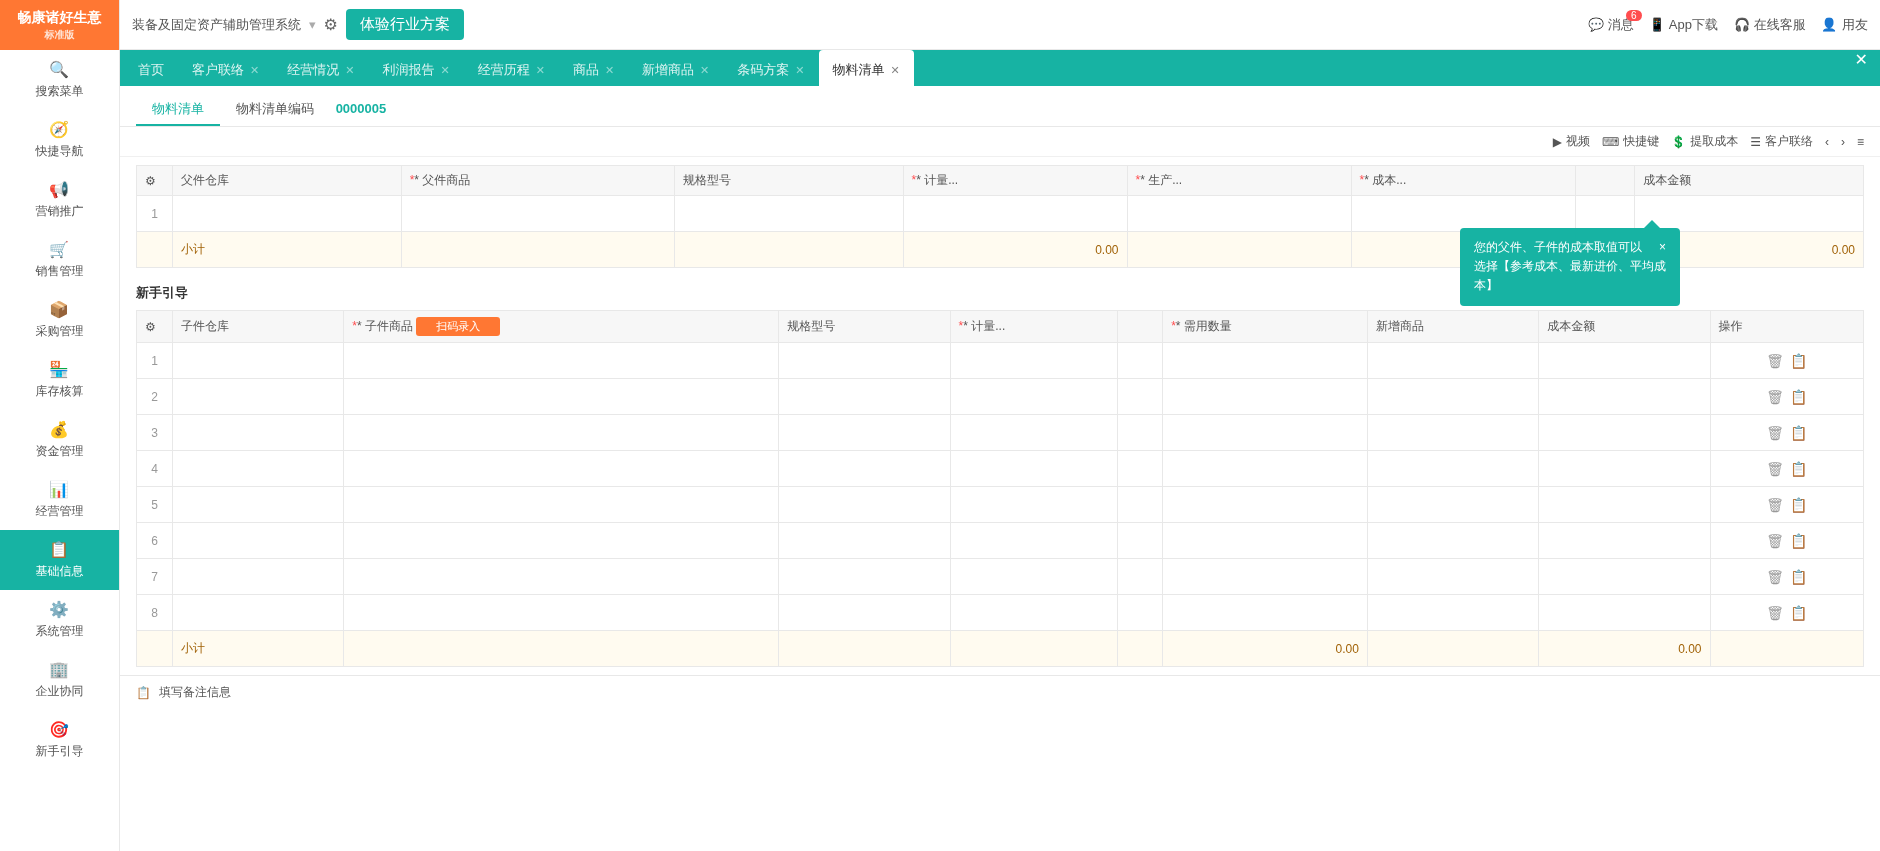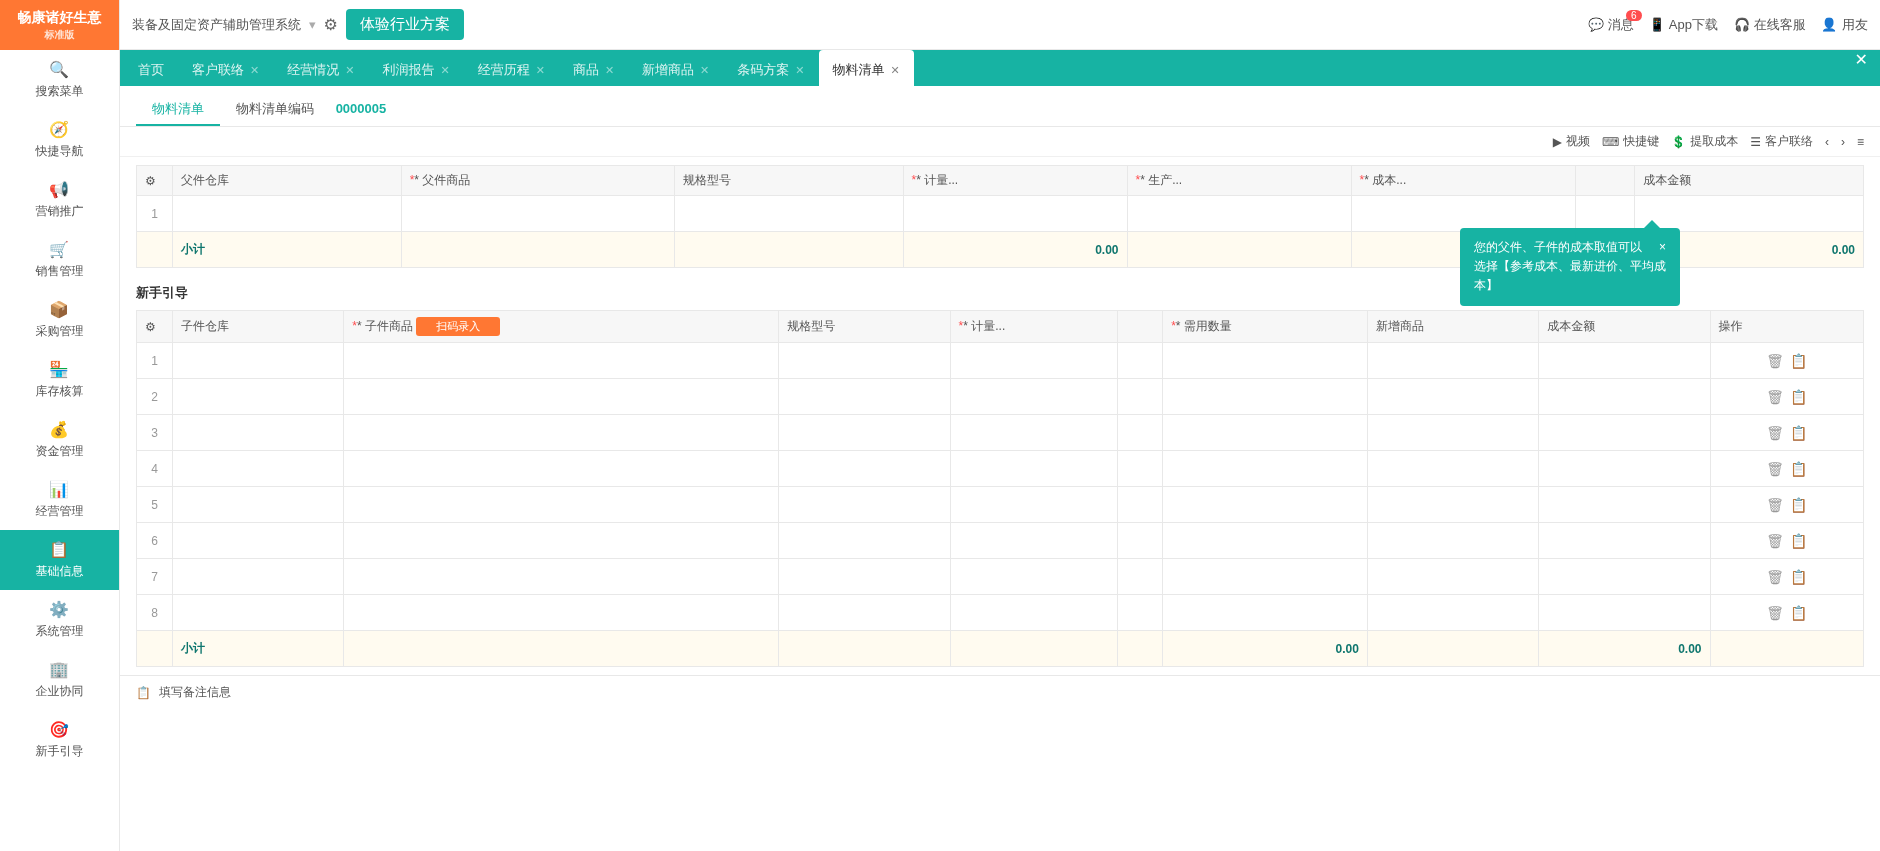--- a/index.html
+++ b/index.html
@@ -51,21 +51,21 @@
     
     .section { padding: 8px 16px; }
     .section-title { font-size: 13px; font-weight: bold; color: #333; margin-bottom: 8px; }
 
     
     .data-table { width: 100%; border-collapse: collapse; font-size: 12px; }
     .data-table th { background: #f7f7f7; border: 1px solid #e8e8e8; padding: 6px 8px; text-align: left; color: #555; white-space: nowrap; font-weight: normal; }
     .data-table td { border: 1px solid #e8e8e8; padding: 4px 8px; color: #333; height: 36px; }
     .data-table .row-num { color: #999; text-align: center; width: 36px; }
     .data-table .subtotal { background: #fffbf0; color: #555; }
-    .data-table .subtotal td { color: #0f766e; font-weight: 700; }
+    .data-table .subtotal td { color: #a16207; font-weight: 400; }
     .required { color: #ff4d4f; }
     .col-settings { width: 36px; text-align: center; }
     .scan-btn { background: #ff7733; color: #fff; border: none; border-radius: 3px; padding: 2px 20px; font-size: 11px; cursor: pointer; white-space: nowrap; }
     .action-icons { display: flex; gap: 6px; align-items: center; justify-content: center; }
     .action-icon { cursor: pointer; color: #999; font-size: 14px; }
 
     
     .tooltip-popup { position: absolute; background: #17b3a3; color: #fff; border-radius: 4px; padding: 10px 14px; font-size: 12px; line-height: 1.6; max-width: 220px; z-index: 100; top: 142px; right: 200px; }
     .tooltip-popup::before { content: ''; position: absolute; top: -8px; right: 20px; border-left: 8px solid transparent; border-right: 8px solid transparent; border-bottom: 8px solid #17b3a3; }
     .tooltip-close { float: right; cursor: pointer; margin-left: 8px; }

